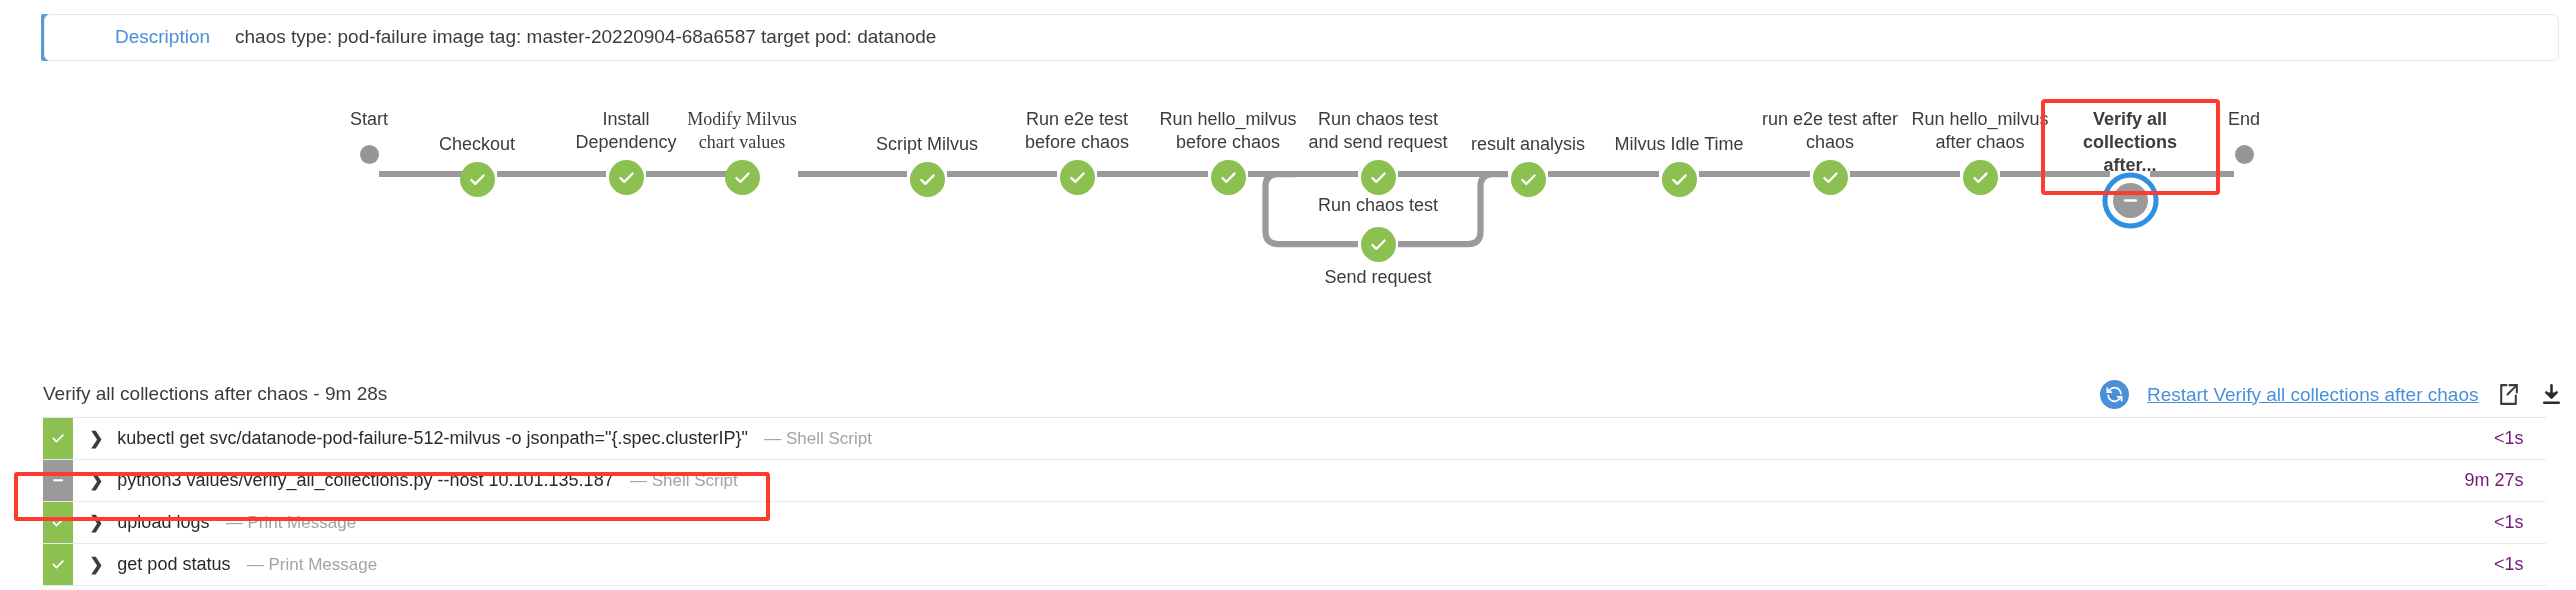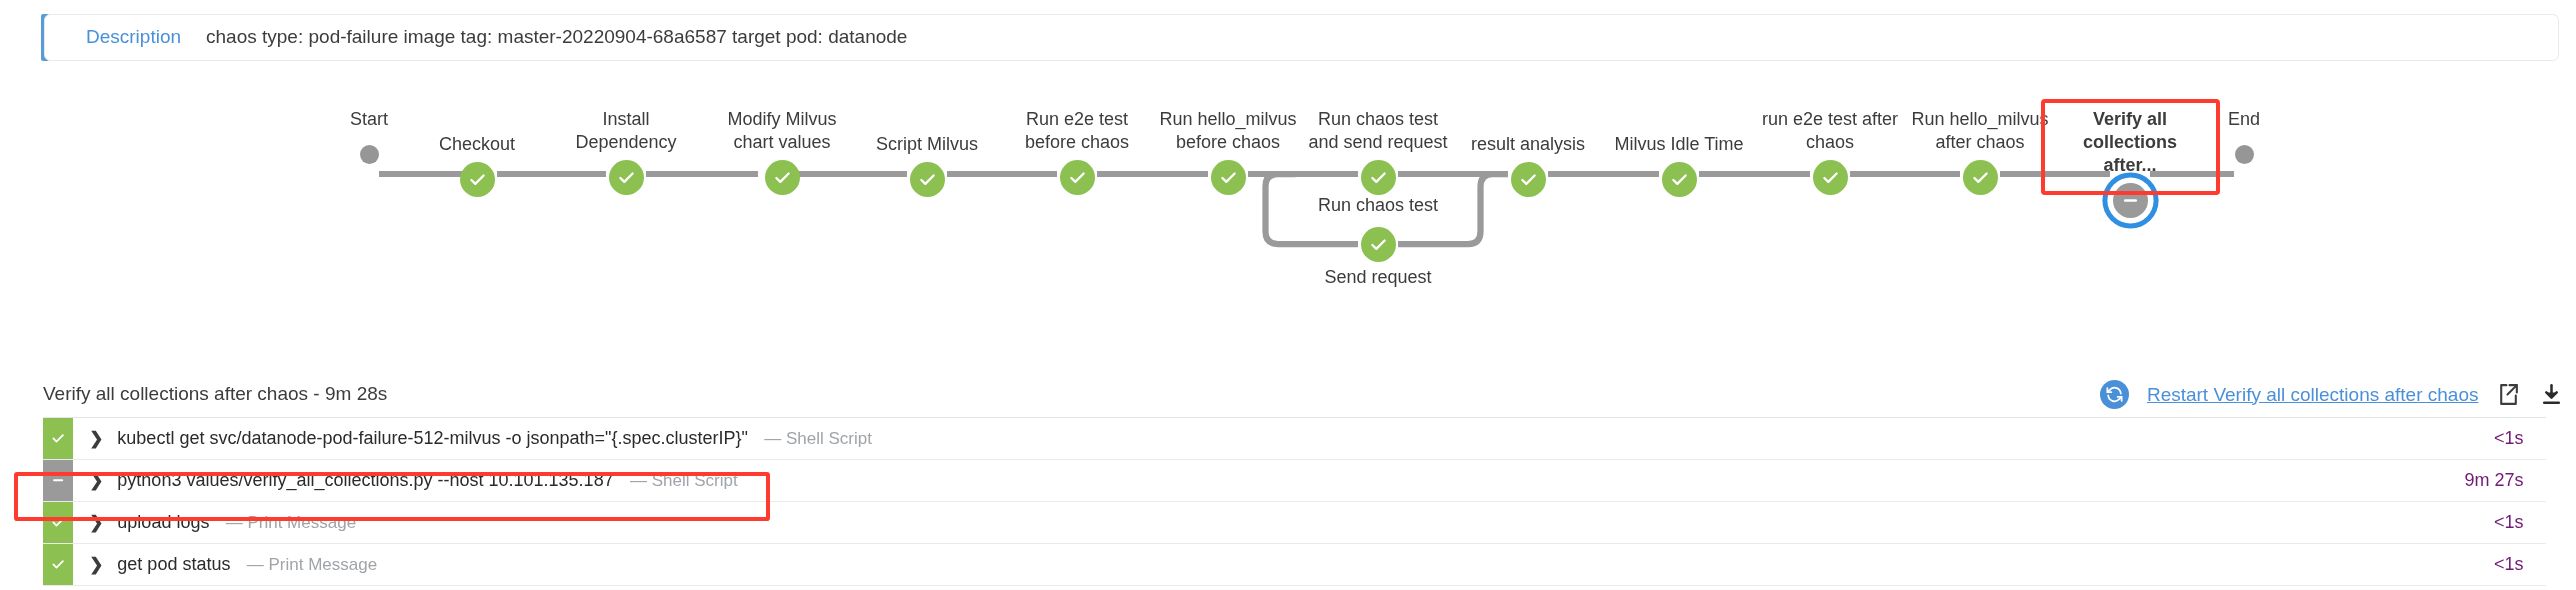--- a/index.html
+++ b/index.html
@@ -36,20 +36,21 @@
     top: 13.8px;
     width: 7.5px;
     height: 47px;
     background: #5b9bd5;
     border-radius: 1.9px;
   }
   .desc-inner {
     display: flex;
     align-items: center;
     padding-left: 41px;
+    margin-left: 29px;
   }
   #description-label {
     color: #4a90d9;
     font-size: 19px;
     white-space: nowrap;
   }
   #description-text {
     color: #3c3c3c;
     font-size: 19px;
     margin-left: 25px;
@@ -263,21 +264,21 @@
     </div>
     <div class="pipe-node" style="left: 626px; top: 39px;">
       <div class="pipe-label">Install
 Dependency</div>
       <div class="pipe-circle success">
         <svg width="21" height="21" viewBox="0 0 24 24" fill="none" stroke="#ffffff" stroke-width="2.6" stroke-linecap="round" stroke-linejoin="round">
           <path d="M5 12.5l4.5 4.5L19 7.5"></path>
         </svg>
       </div>
     </div>
-    <div class="pipe-node" style="left: 782px; top: 39px;">
+    <div class="pipe-node" style="left: 742px; top: 39px; font-family: Liberation Serif, serif;">
       <div class="pipe-label">Modify Milvus
 chart values</div>
       <div class="pipe-circle success">
         <svg width="21" height="21" viewBox="0 0 24 24" fill="none" stroke="#ffffff" stroke-width="2.6" stroke-linecap="round" stroke-linejoin="round">
           <path d="M5 12.5l4.5 4.5L19 7.5"></path>
         </svg>
       </div>
     </div>
     <div class="pipe-node" style="left: 927px; top: 64px;">
       <div class="pipe-label">Script Milvus</div>

